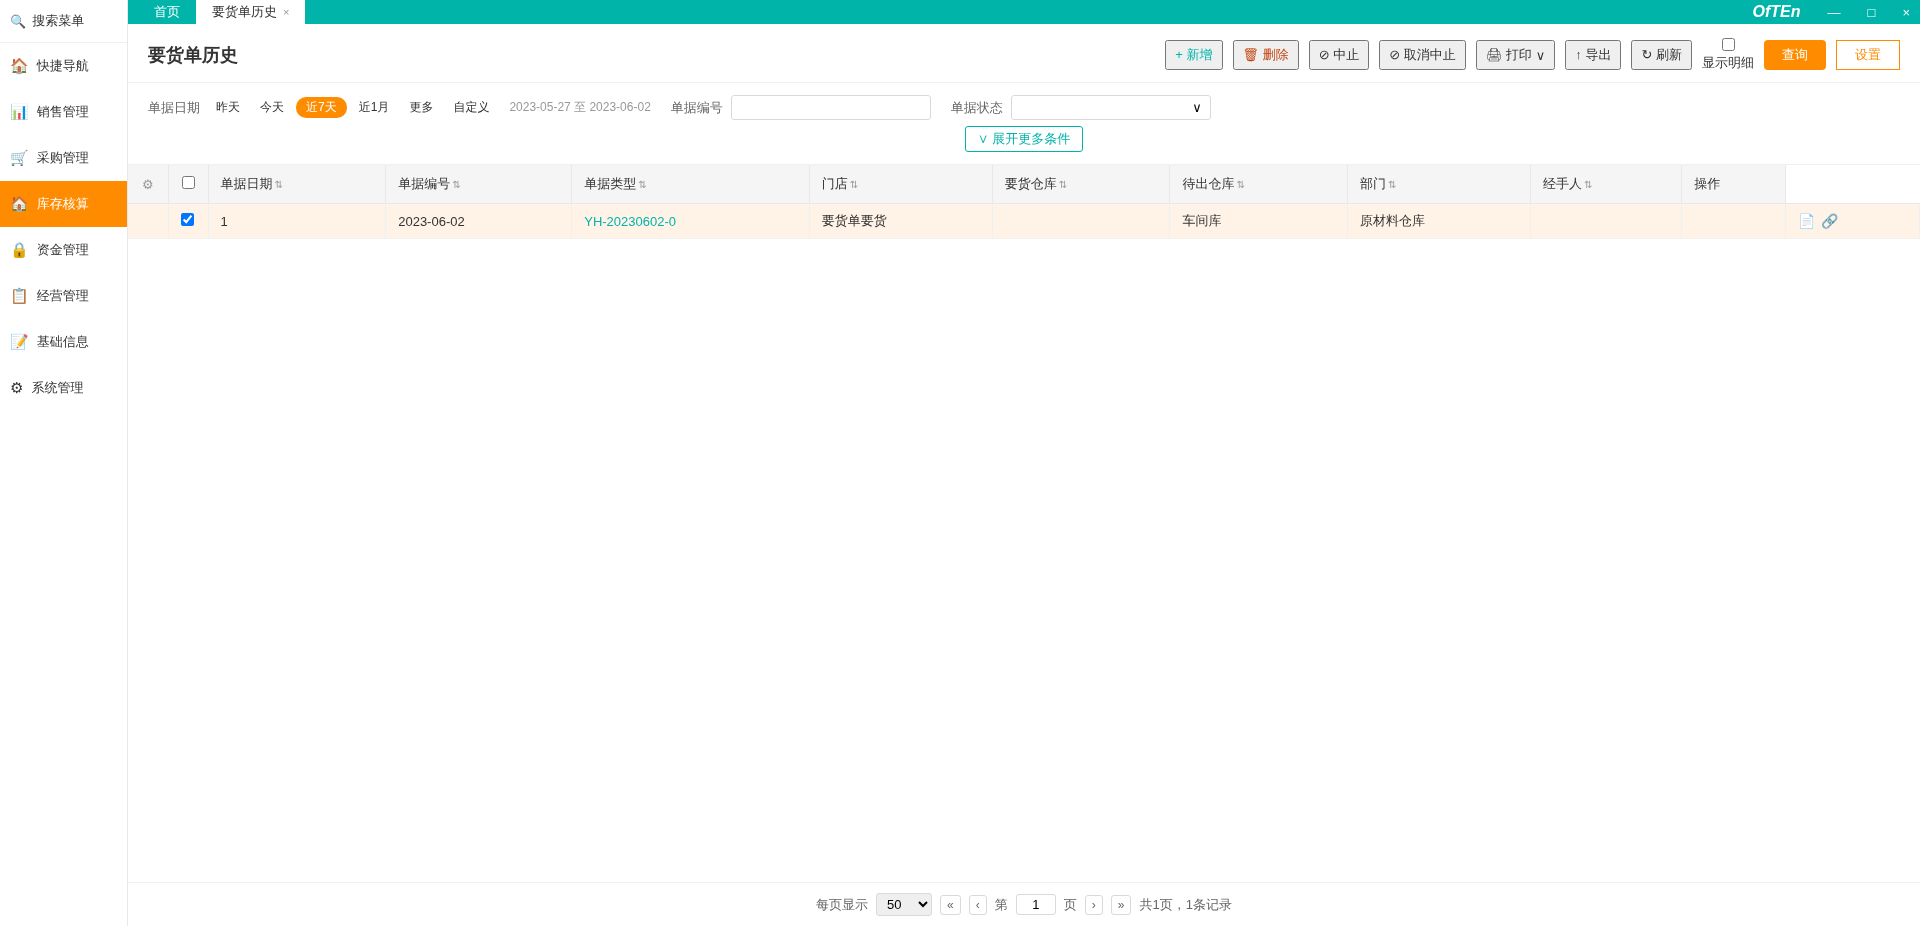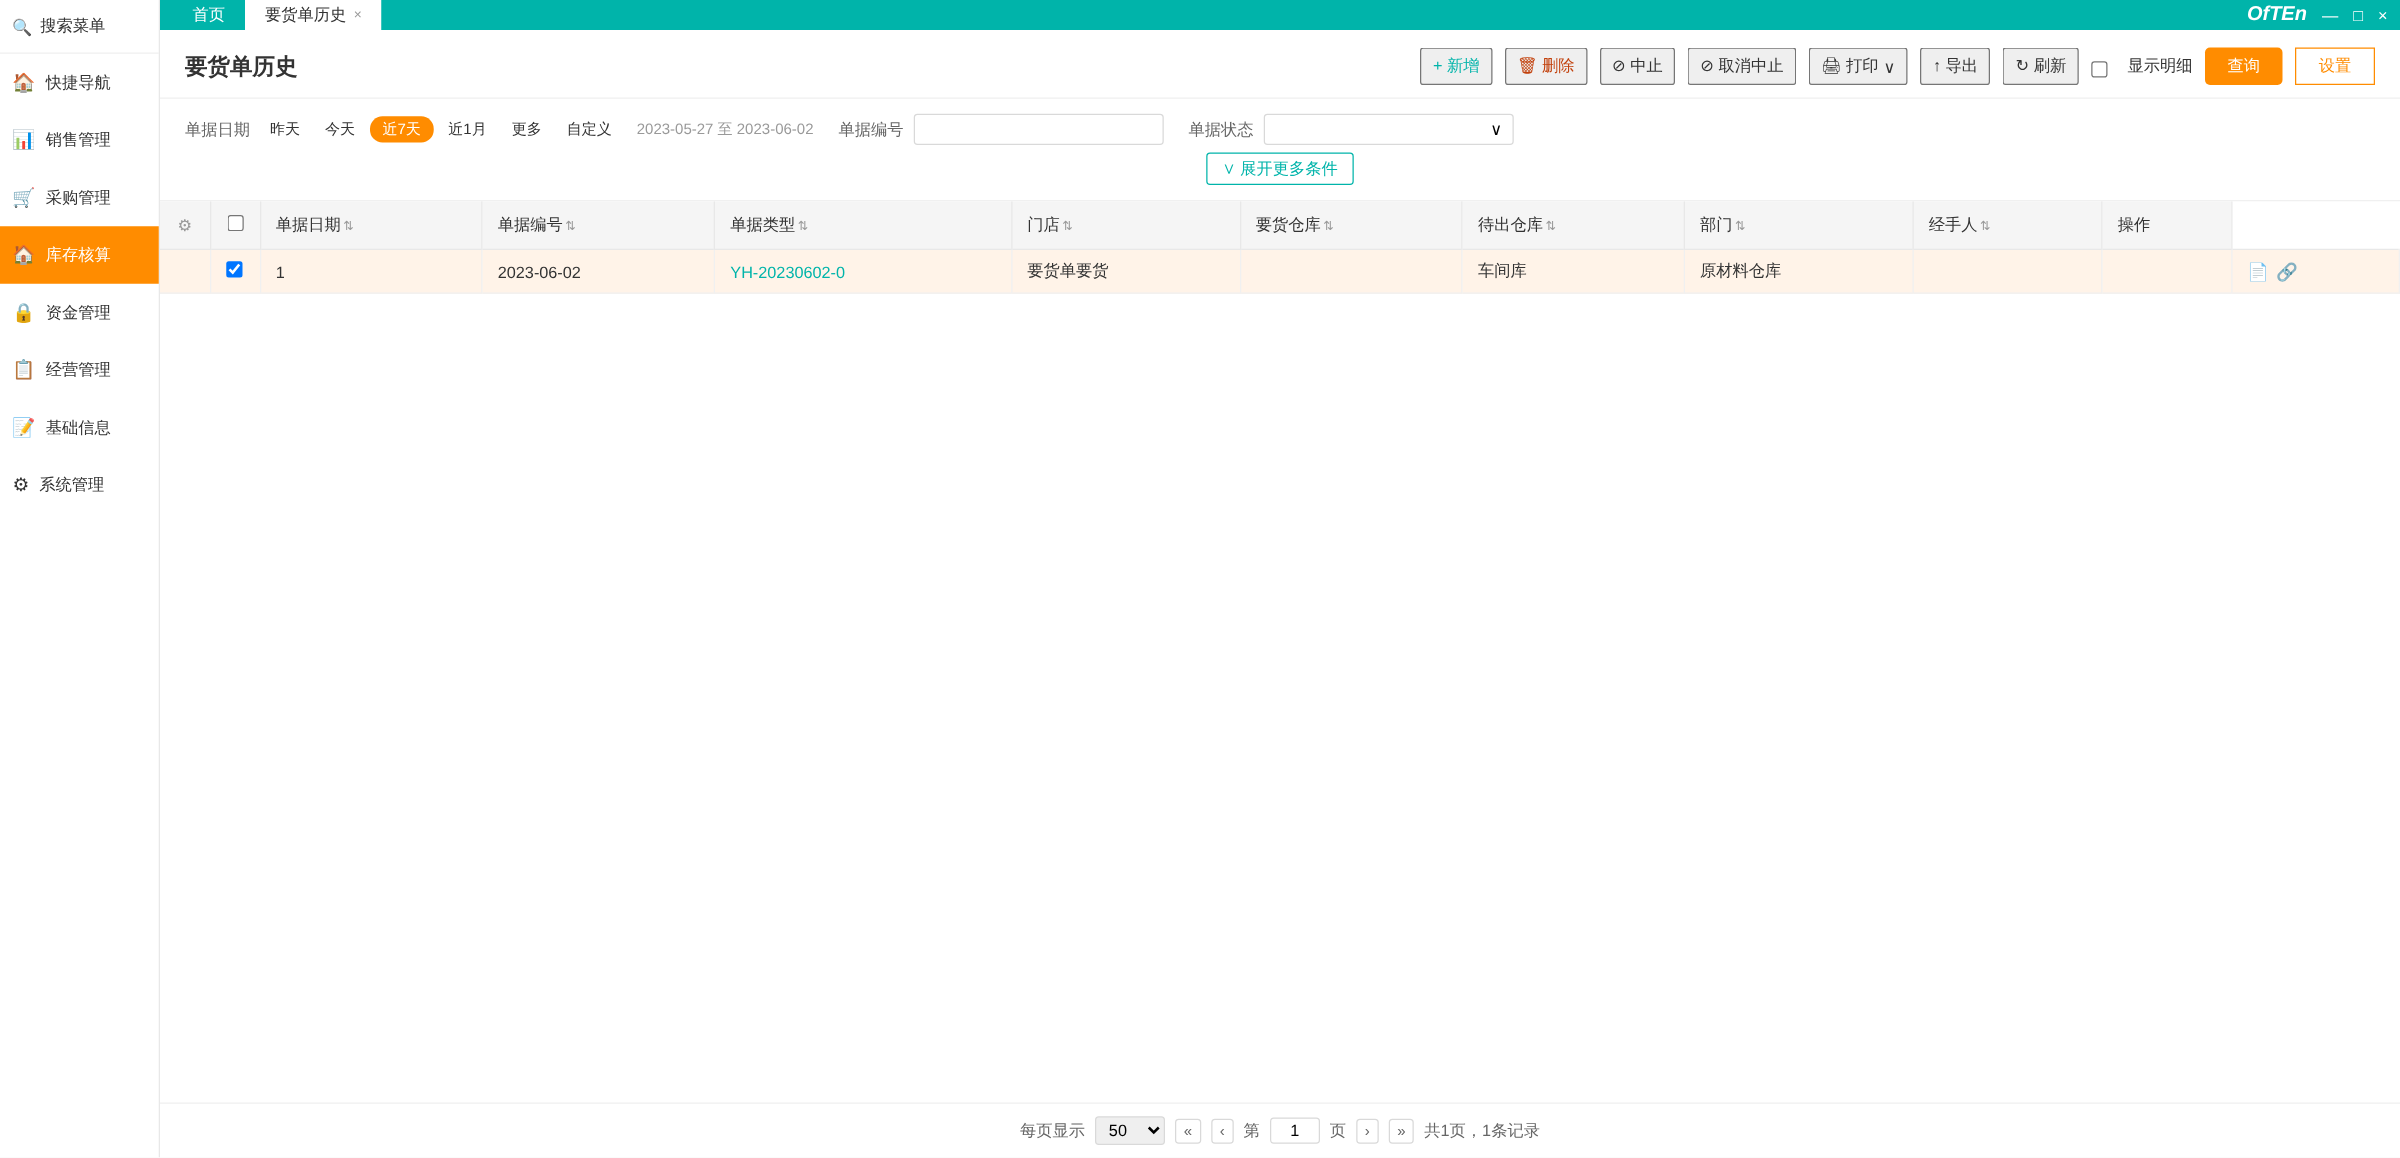--- a/index.html
+++ b/index.html
@@ -77,21 +77,21 @@
     }
     .tab .close-icon { font-size: 11px; color: #999; cursor: pointer; }
     .topbar-right {
       margin-left: auto;
       display: flex;
       align-items: center;
       gap: 12px;
       color: #fff;
       font-size: 13px;
     }
-    .topbar-right span { cursor: pointer; }
+    .topbar-right span { cursor: pointer; margin-left: 15px; }
 
     
     .page-content {
       flex: 1;
       display: flex;
       flex-direction: column;
       background: #fff;
       overflow: hidden;
     }
 
@@ -138,24 +138,25 @@
       background: #fff;
       color: #ff8c00;
       border: 1px solid #ff8c00;
       border-radius: 0;
       padding: 5px 18px;
       cursor: pointer;
       font-size: 13px;
     }
     .display-detail {
       display: flex;
-      align-items: flex-end;
-      gap: 16px;
-      font-size: 13px;
-      color: #333;
+      align-items: center;
+      gap: 3px;
+      font-size: 13px;
+      color: #333;
+      flex-direction: column;
     }
     .display-detail input[type="checkbox"] { cursor: pointer; }
 
     
     .filter-area {
       padding: 12px 20px;
       border-bottom: 1px solid #f0f0f0;
       flex-shrink: 0;
     }
     .filter-row {

